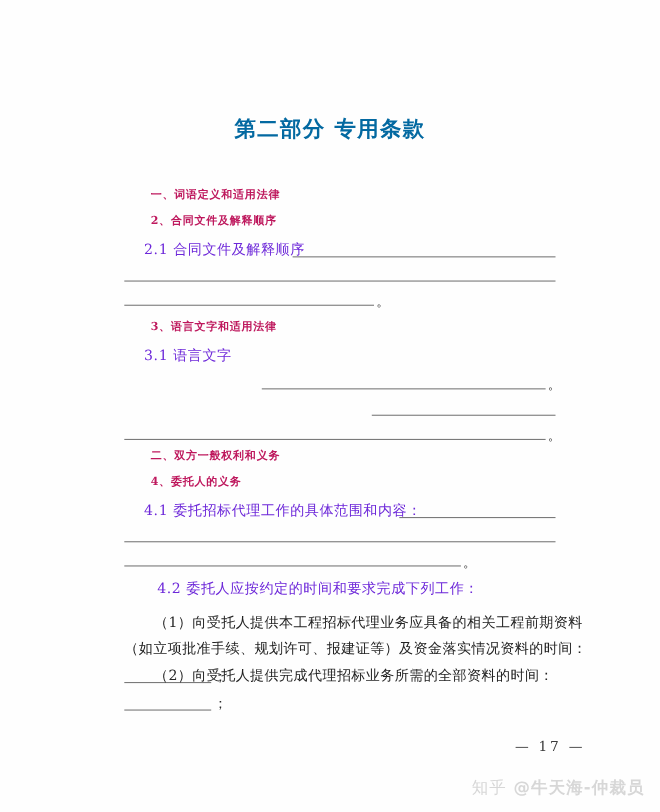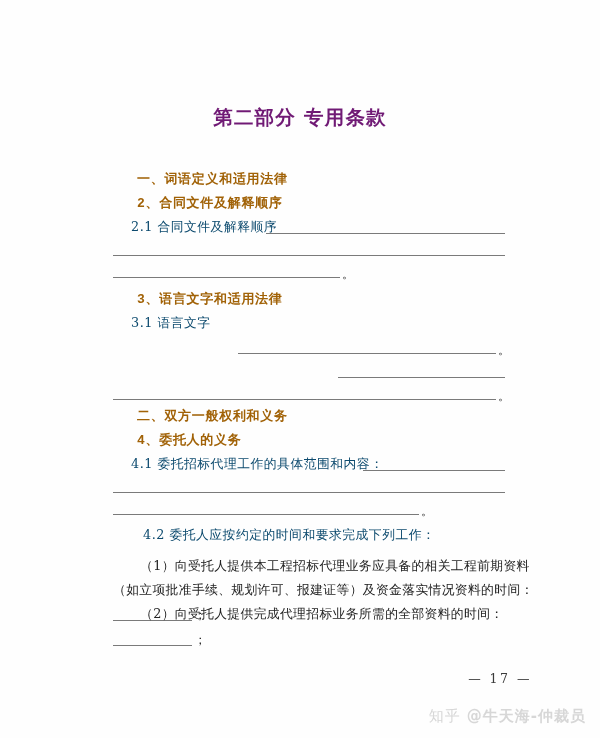--- a/index.html
+++ b/index.html
@@ -27,43 +27,42 @@
   
   .doc-title {
     position: absolute;
     left: 0;
     right: 0;
     top: 104px;
     text-align: center;
     font-size: 19.5px;
     font-weight: bold;
     letter-spacing: 1.2px;
-    color: #701a75;
+    color: #0369a1;
     font-family: "DejaVu Serif", "Liberation Serif", serif;
   }
 
   
   .blk {
     position: absolute;
     color: #1f1f1f;
     white-space: nowrap;
   }
 
   .heading {
-    font-size: 13px;
+    font-size: 10px;
     font-weight: bold;
     letter-spacing: 0.7px;
-    color: #a16207;
-    font-family: Liberation Mono, monospace;
+    color: #be185d;
   }
 
   .body-line {
     font-size: 12.8px;
     letter-spacing: 0.5px;
-    color: #0c4a6e;
+    color: #6d28d9;
   }
 
   .para {
     position: absolute;
     font-size: 12.8px;
     letter-spacing: 0.35px;
     color: #232323;
     white-space: nowrap;
   }
 

